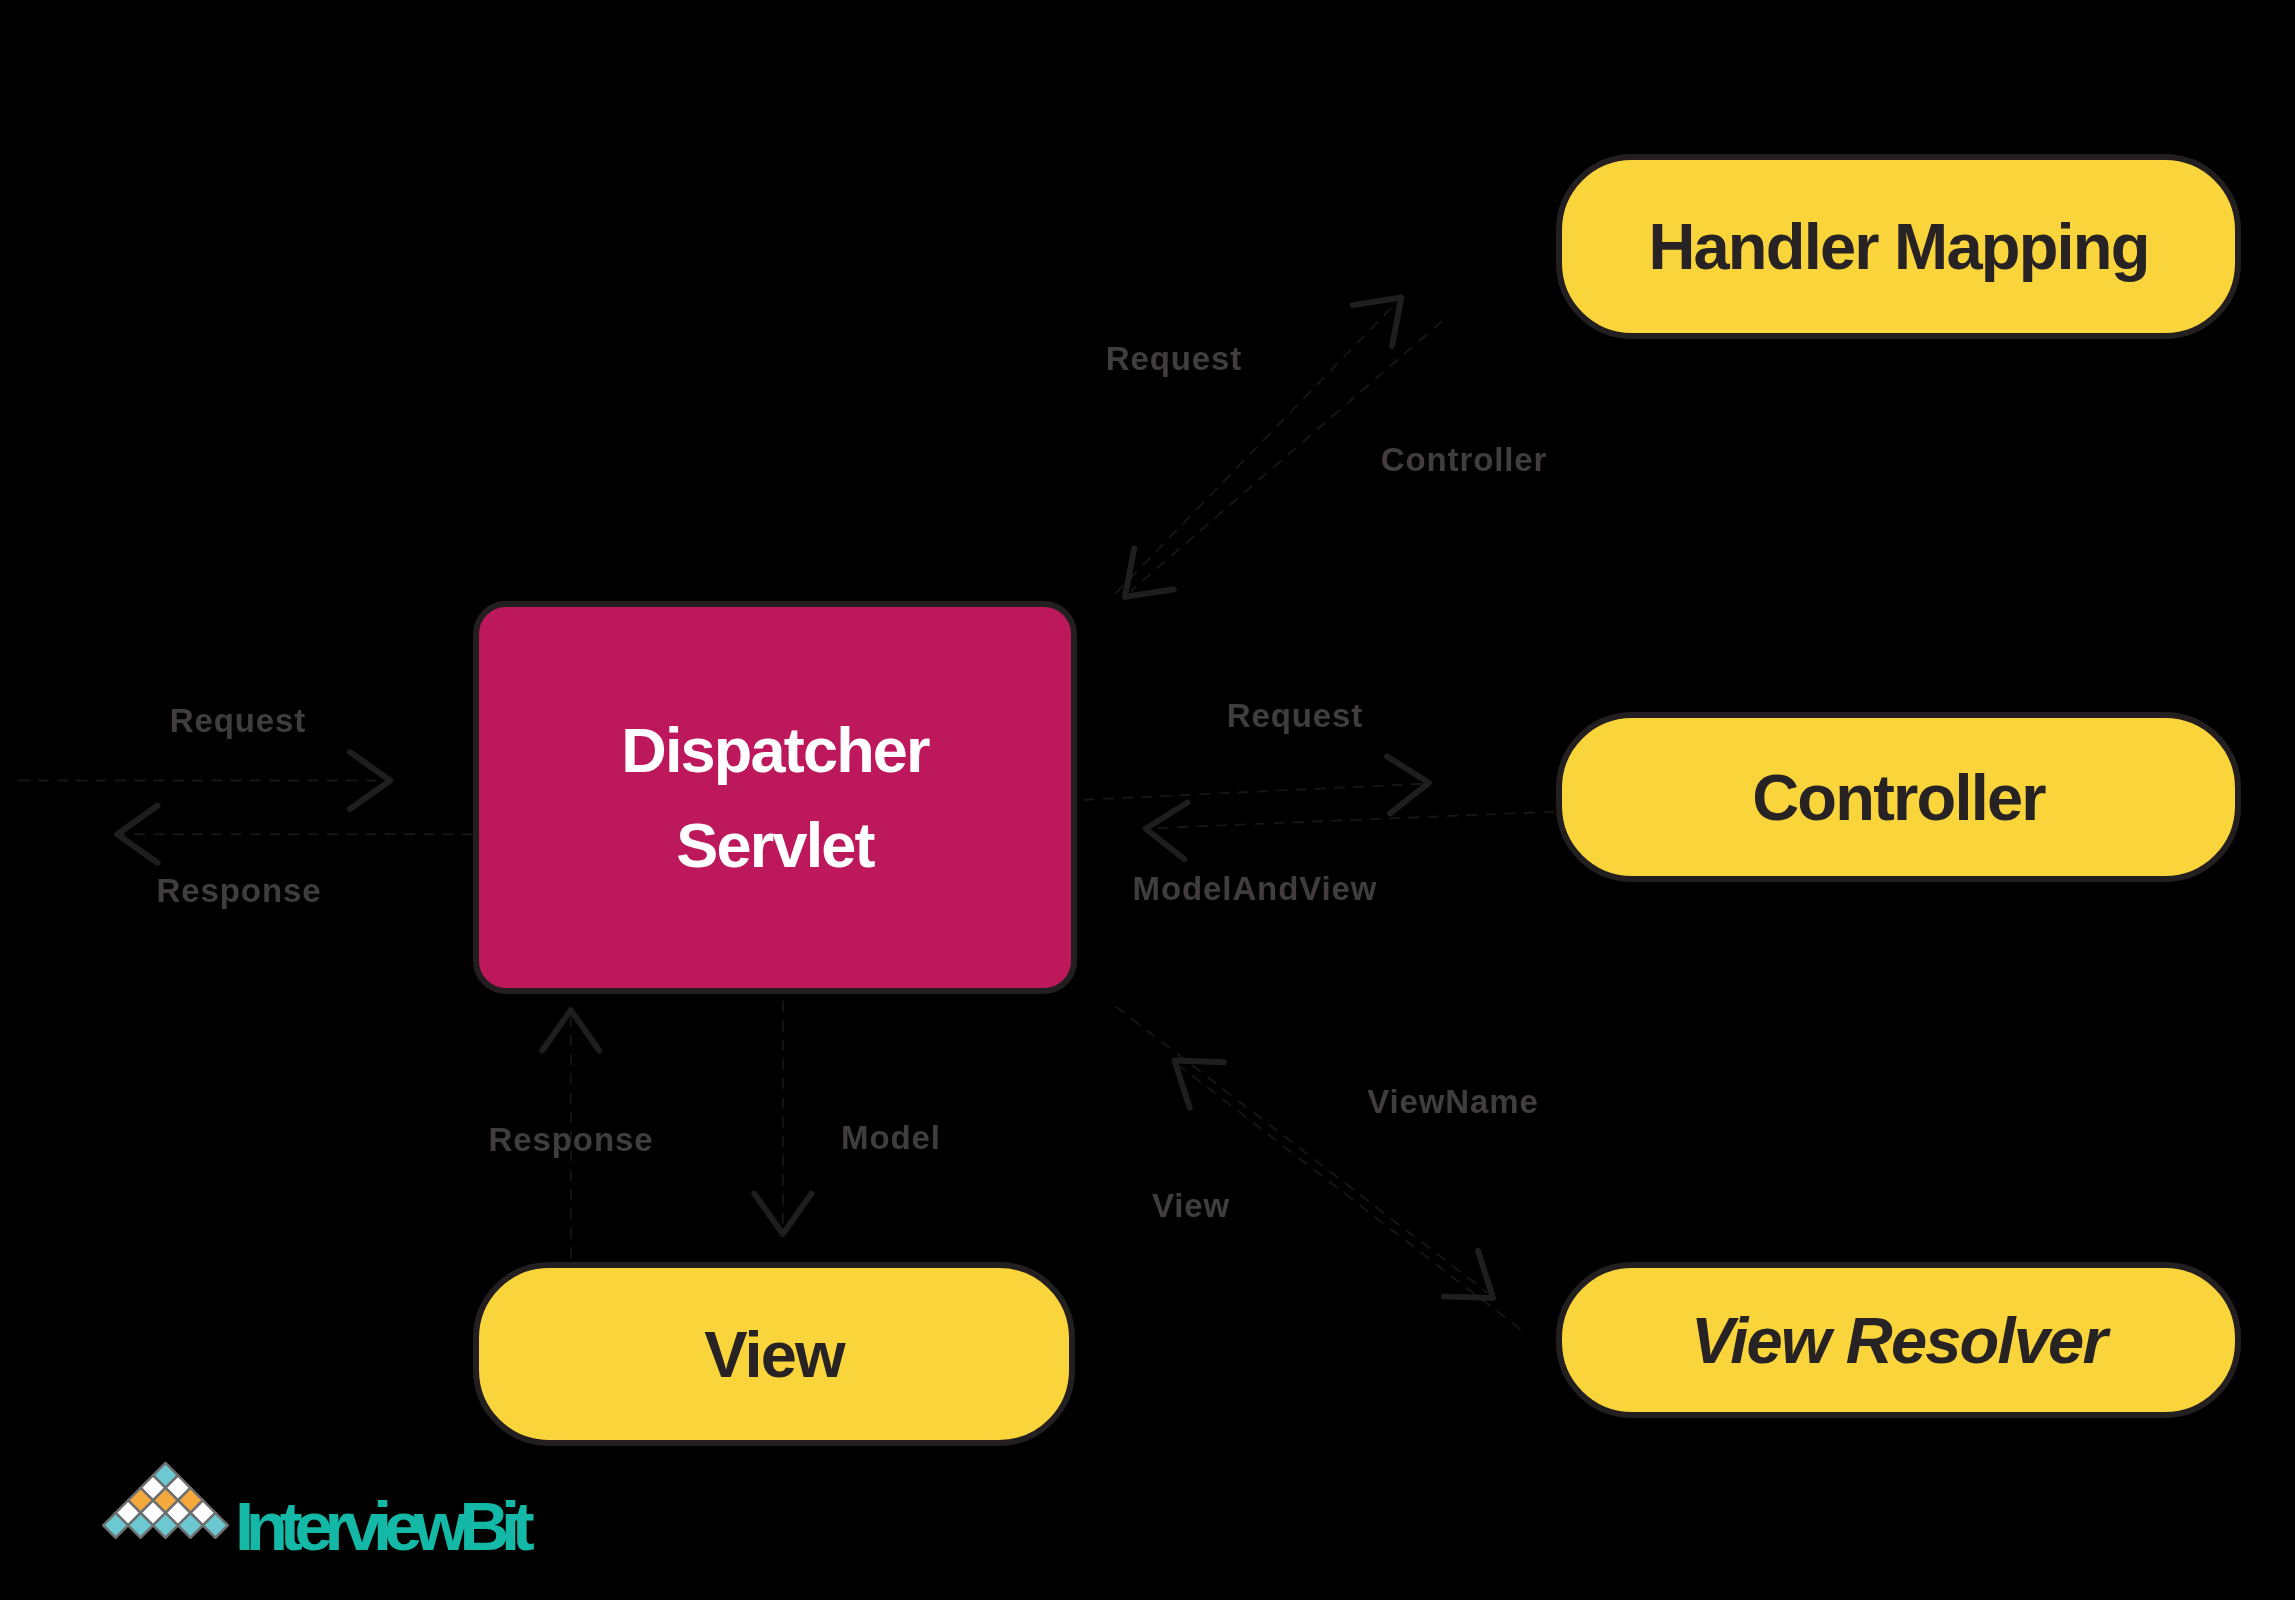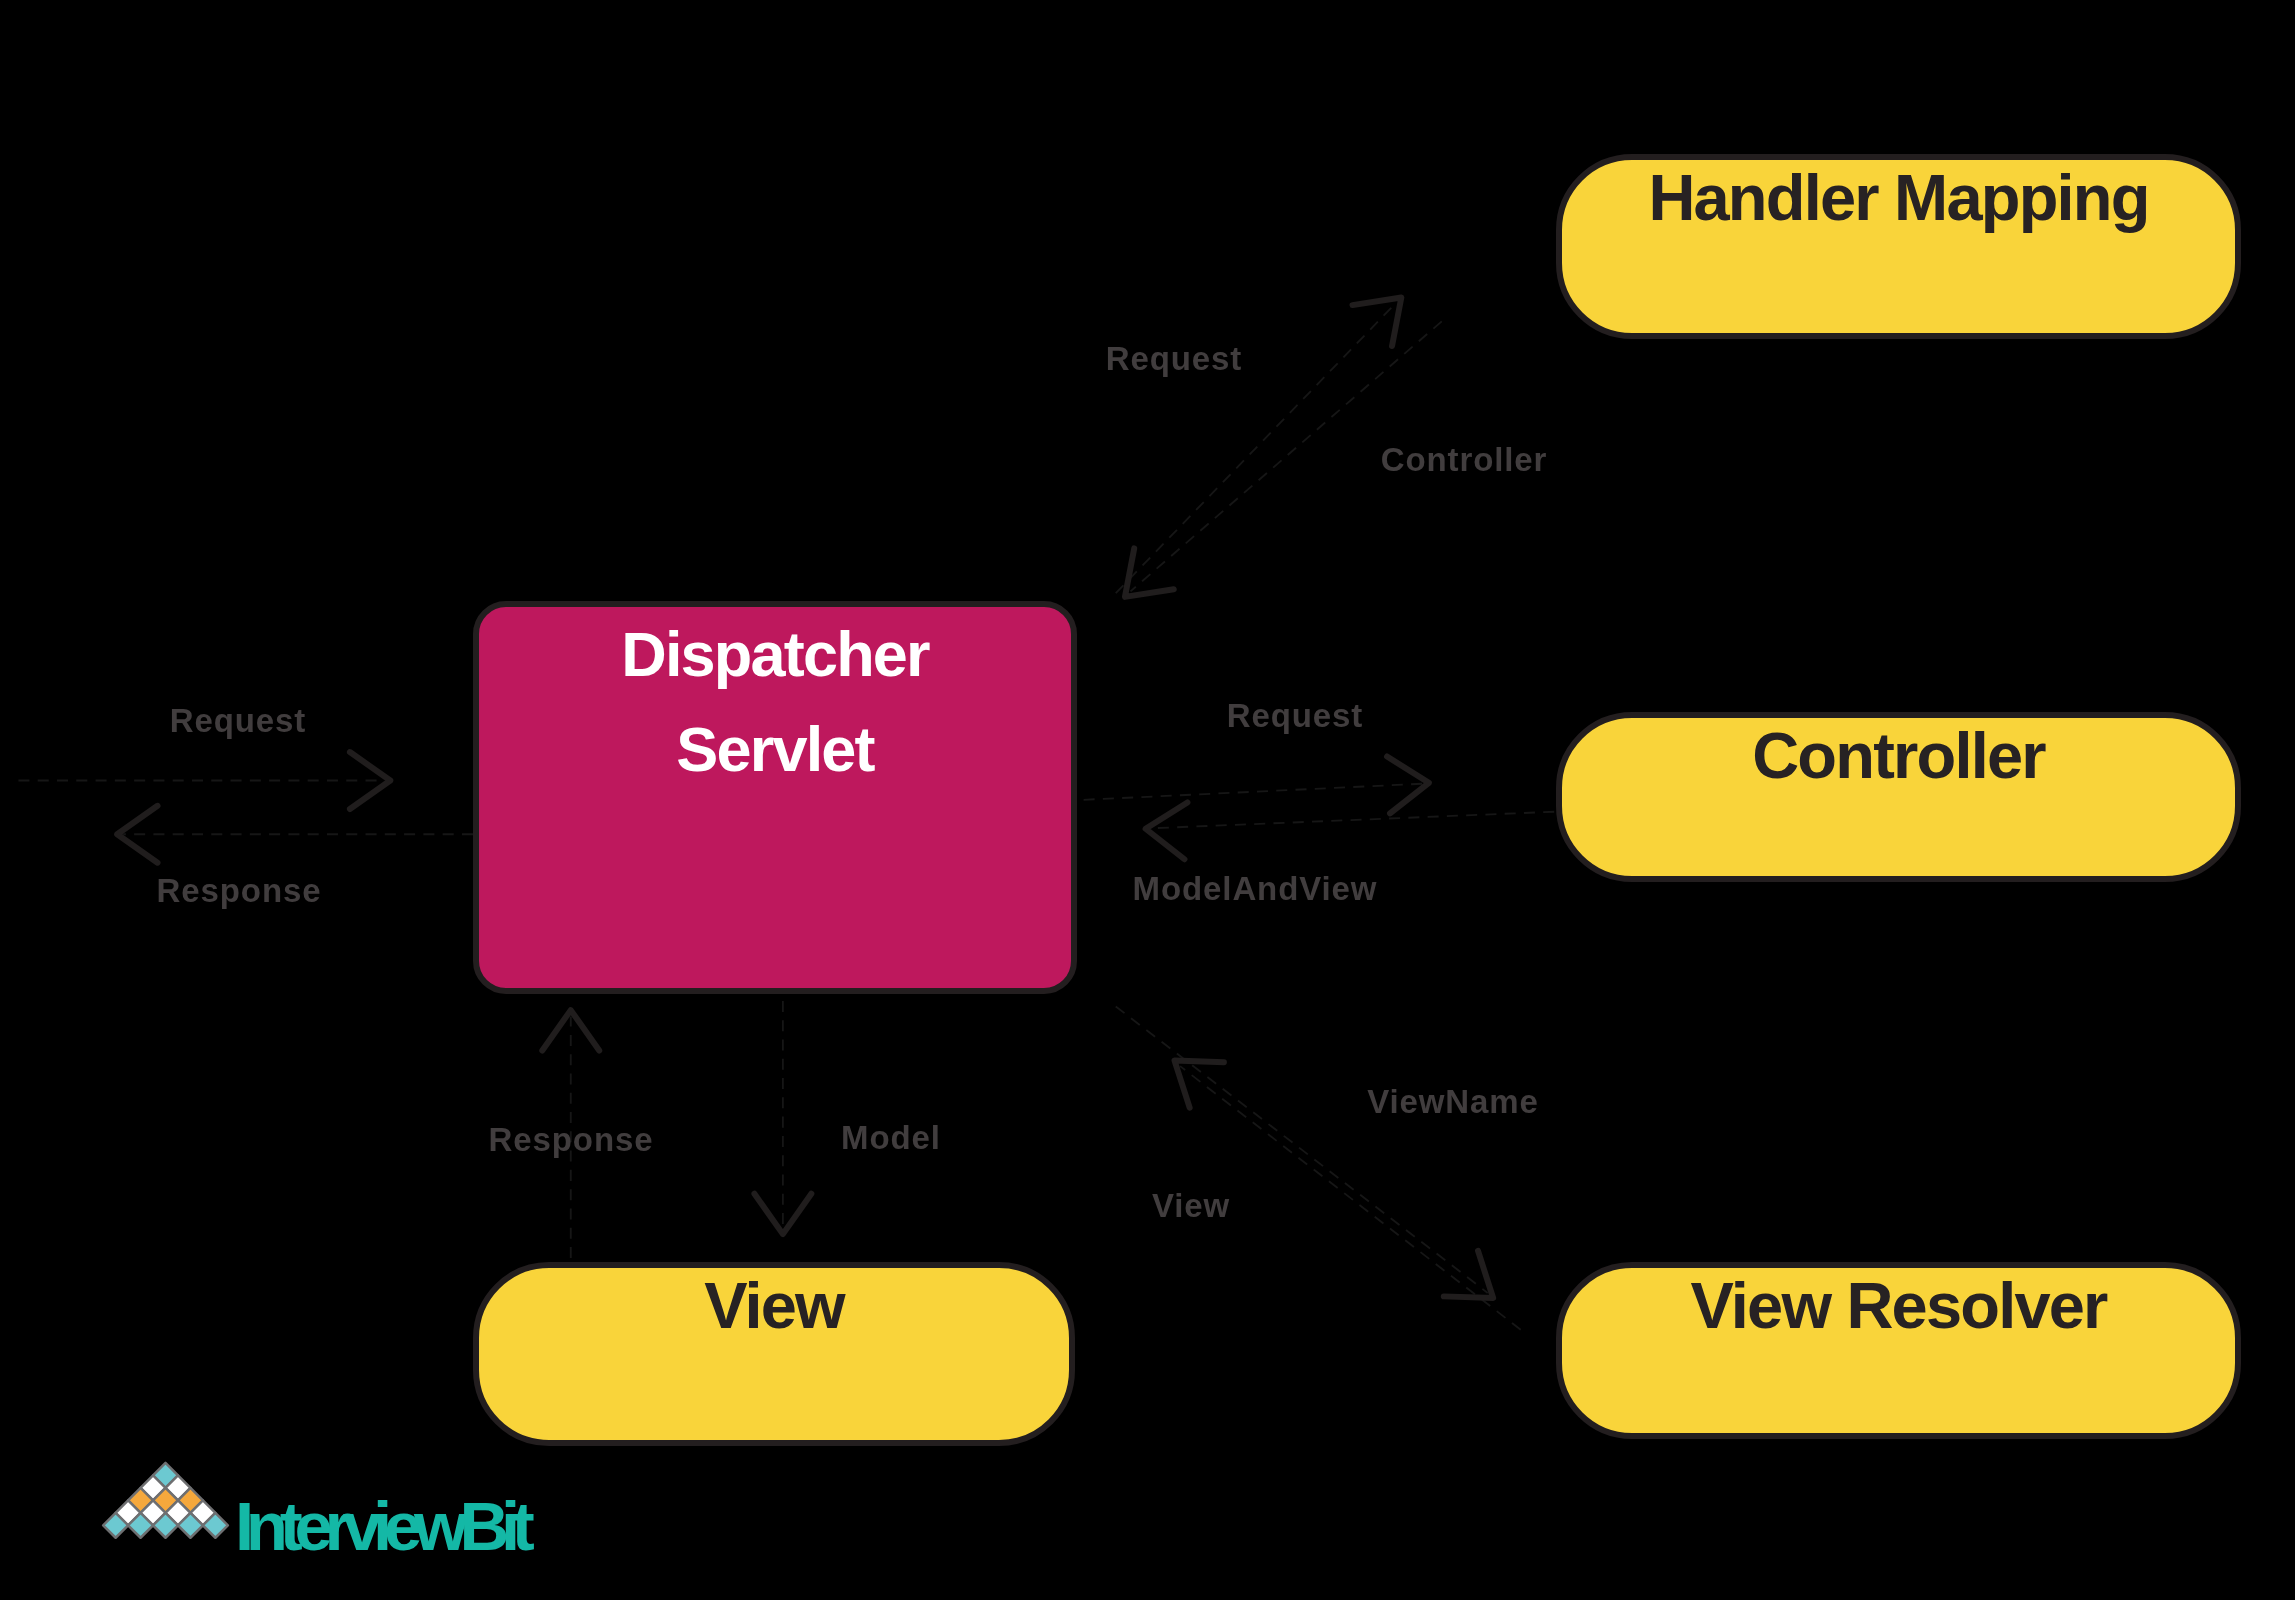--- a/index.html
+++ b/index.html
@@ -5,21 +5,21 @@
   html,body{margin:0;padding:0;background:#000;}
   body{
     position:relative;
     width:2417px;height:1601px;
     overflow:hidden;
     font-family:"Liberation Sans", sans-serif;
   }
   
   .box{
     position:absolute;
-    display:flex;align-items:flex-start;justify-content:center;
+    display:flex;align-items:center;justify-content:center;
     text-align:center;
     font-weight:bold;
     box-sizing:border-box;
     letter-spacing:-1.8px;
   }
   .box-yellow{
     background:#F9D43A;
     border:6.4px solid #231E1F;
     color:#272223;
     border-radius:76px;
@@ -29,21 +29,21 @@
     background:#be185d;
     border:6px solid #231E1F;
     color:#FFFFFF;
     border-radius:33px;
     font-size:63px;
     line-height:1.5;
   }
   #box-dispatcher{left:473px;top:601px;width:604px;height:393px;padding:0 103px;}
   #box-handler   {left:1556px;top:154px; width:685px;height:185px;}
   #box-controller{left:1556px;top:712px;width:685px;height:170px;}
-  #box-viewresolver{left:1556px;top:1262px;width:685px;height:177px;}
+  #box-viewresolver{left:1556px;top:1262px;width:685px;height:156px;font-style:italic;}
   #box-view      {left:473px;top:1262px;width:602px;height:184px;}
 
   
   .flow-label{
     position:absolute;
     transform:translateX(-50%);
     color:#413D3E;
     font-weight:600;
     font-size:33px;
     letter-spacing:0.9px;

